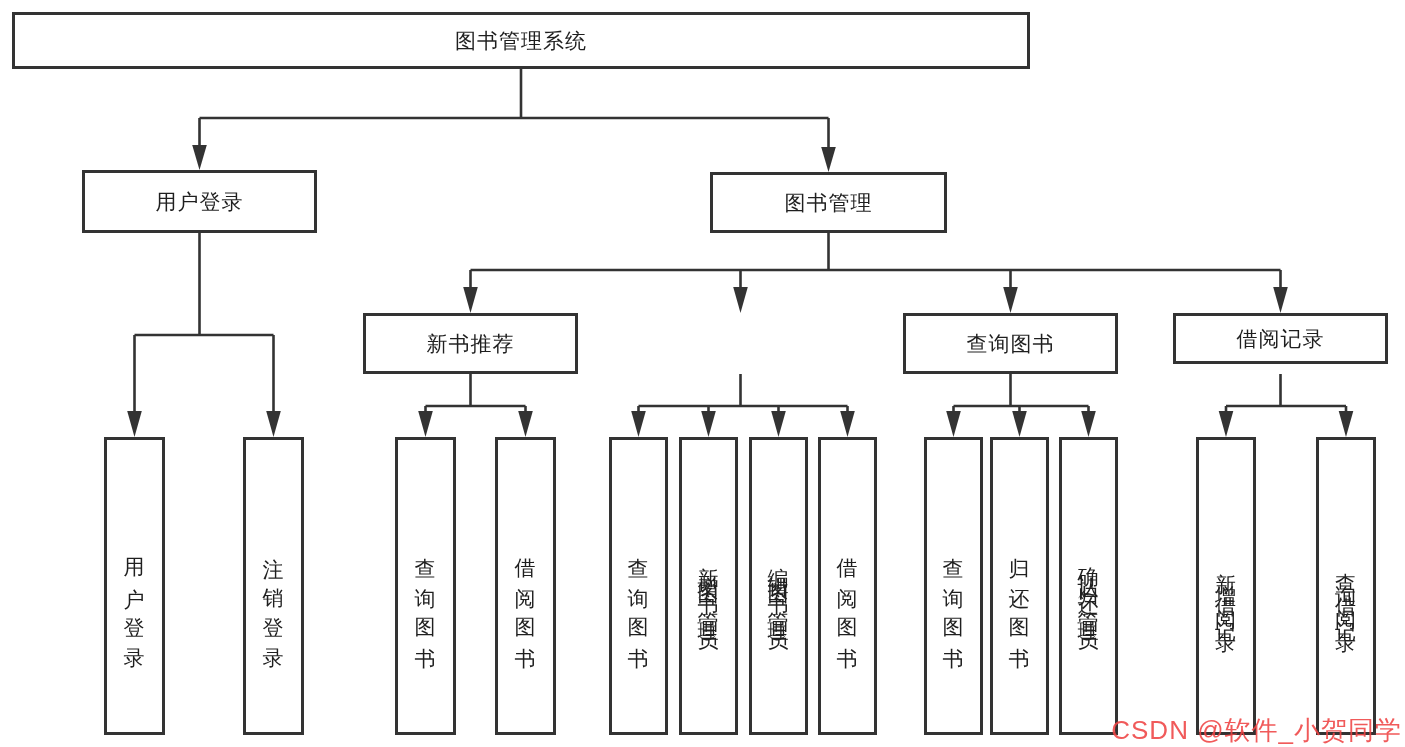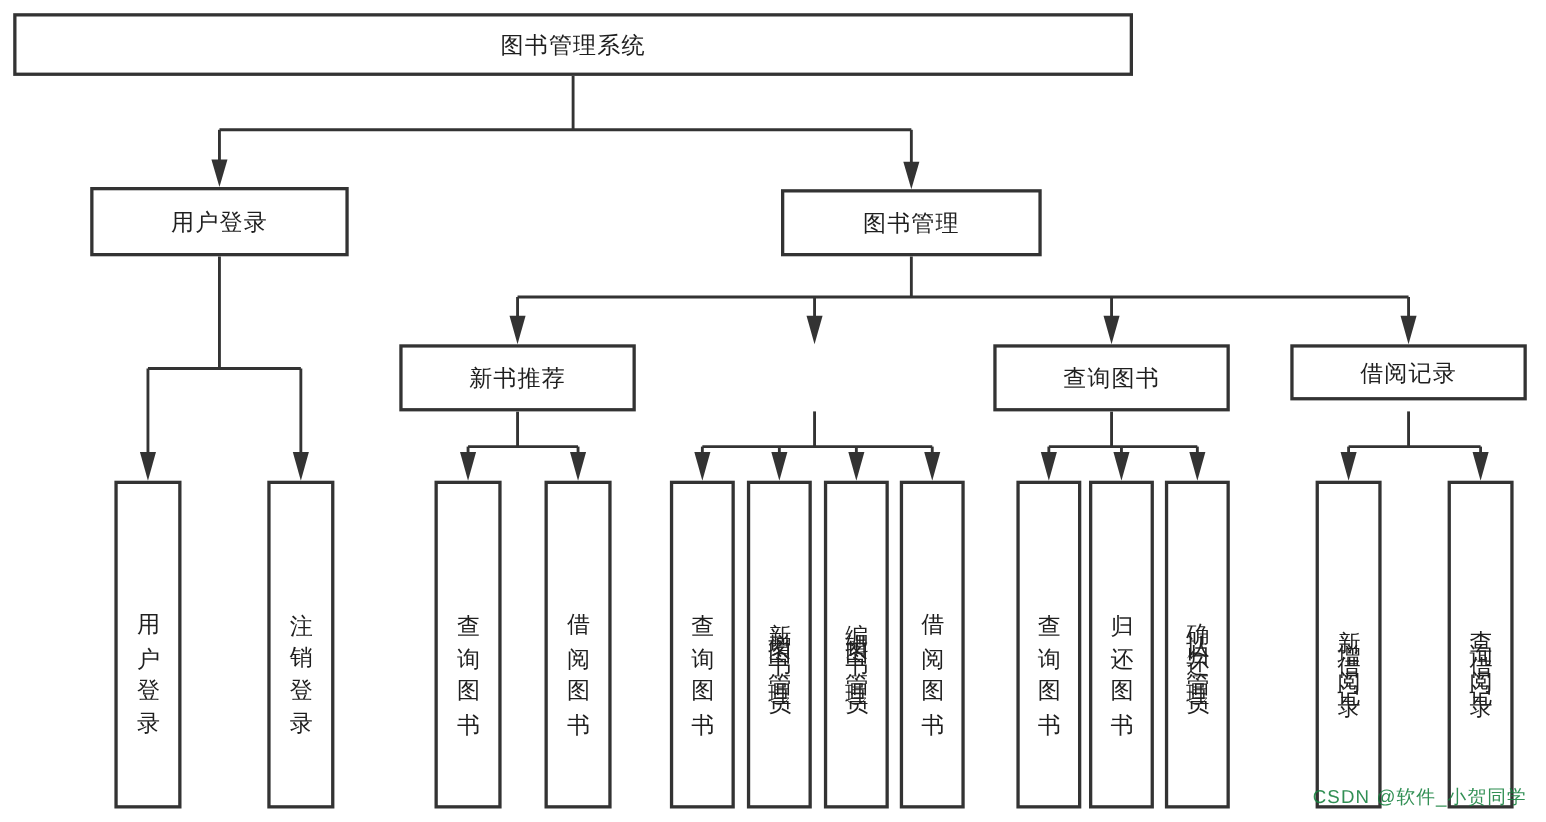--- a/index.html
+++ b/index.html
@@ -15,22 +15,22 @@
     font-size:21px;letter-spacing:1px;white-space:nowrap;z-index:2;
   }
   .vlabel{
     writing-mode:vertical-lr;text-orientation:mixed;line-height:1;
     white-space:nowrap;
   }
   .sp4{letter-spacing:30px;margin-bottom:-30px;}
   .sp6{letter-spacing:12px;margin-bottom:-12px;}
   .sp9{letter-spacing:9px;margin-bottom:-9px;}
   .watermark{
-    position:absolute;right:17px;top:713px;z-index:5;
-    font-size:17px;color:#15803d;opacity:.88;letter-spacing:1px;
+    position:absolute;right:3px;top:713px;z-index:5;
+    font-size:26px;color:#ef4444;opacity:.88;letter-spacing:1px;
   }
   path{stroke:#333333;stroke-width:2.6;fill:none;}
   polygon{fill:#333333;stroke:none;}
 </style>
 </head>
 <body>
 
 <div class="stage">
 
   <svg class="wires" viewBox="0 0 1405 747" xmlns="http://www.w3.org/2000/svg" aria-hidden="true">

